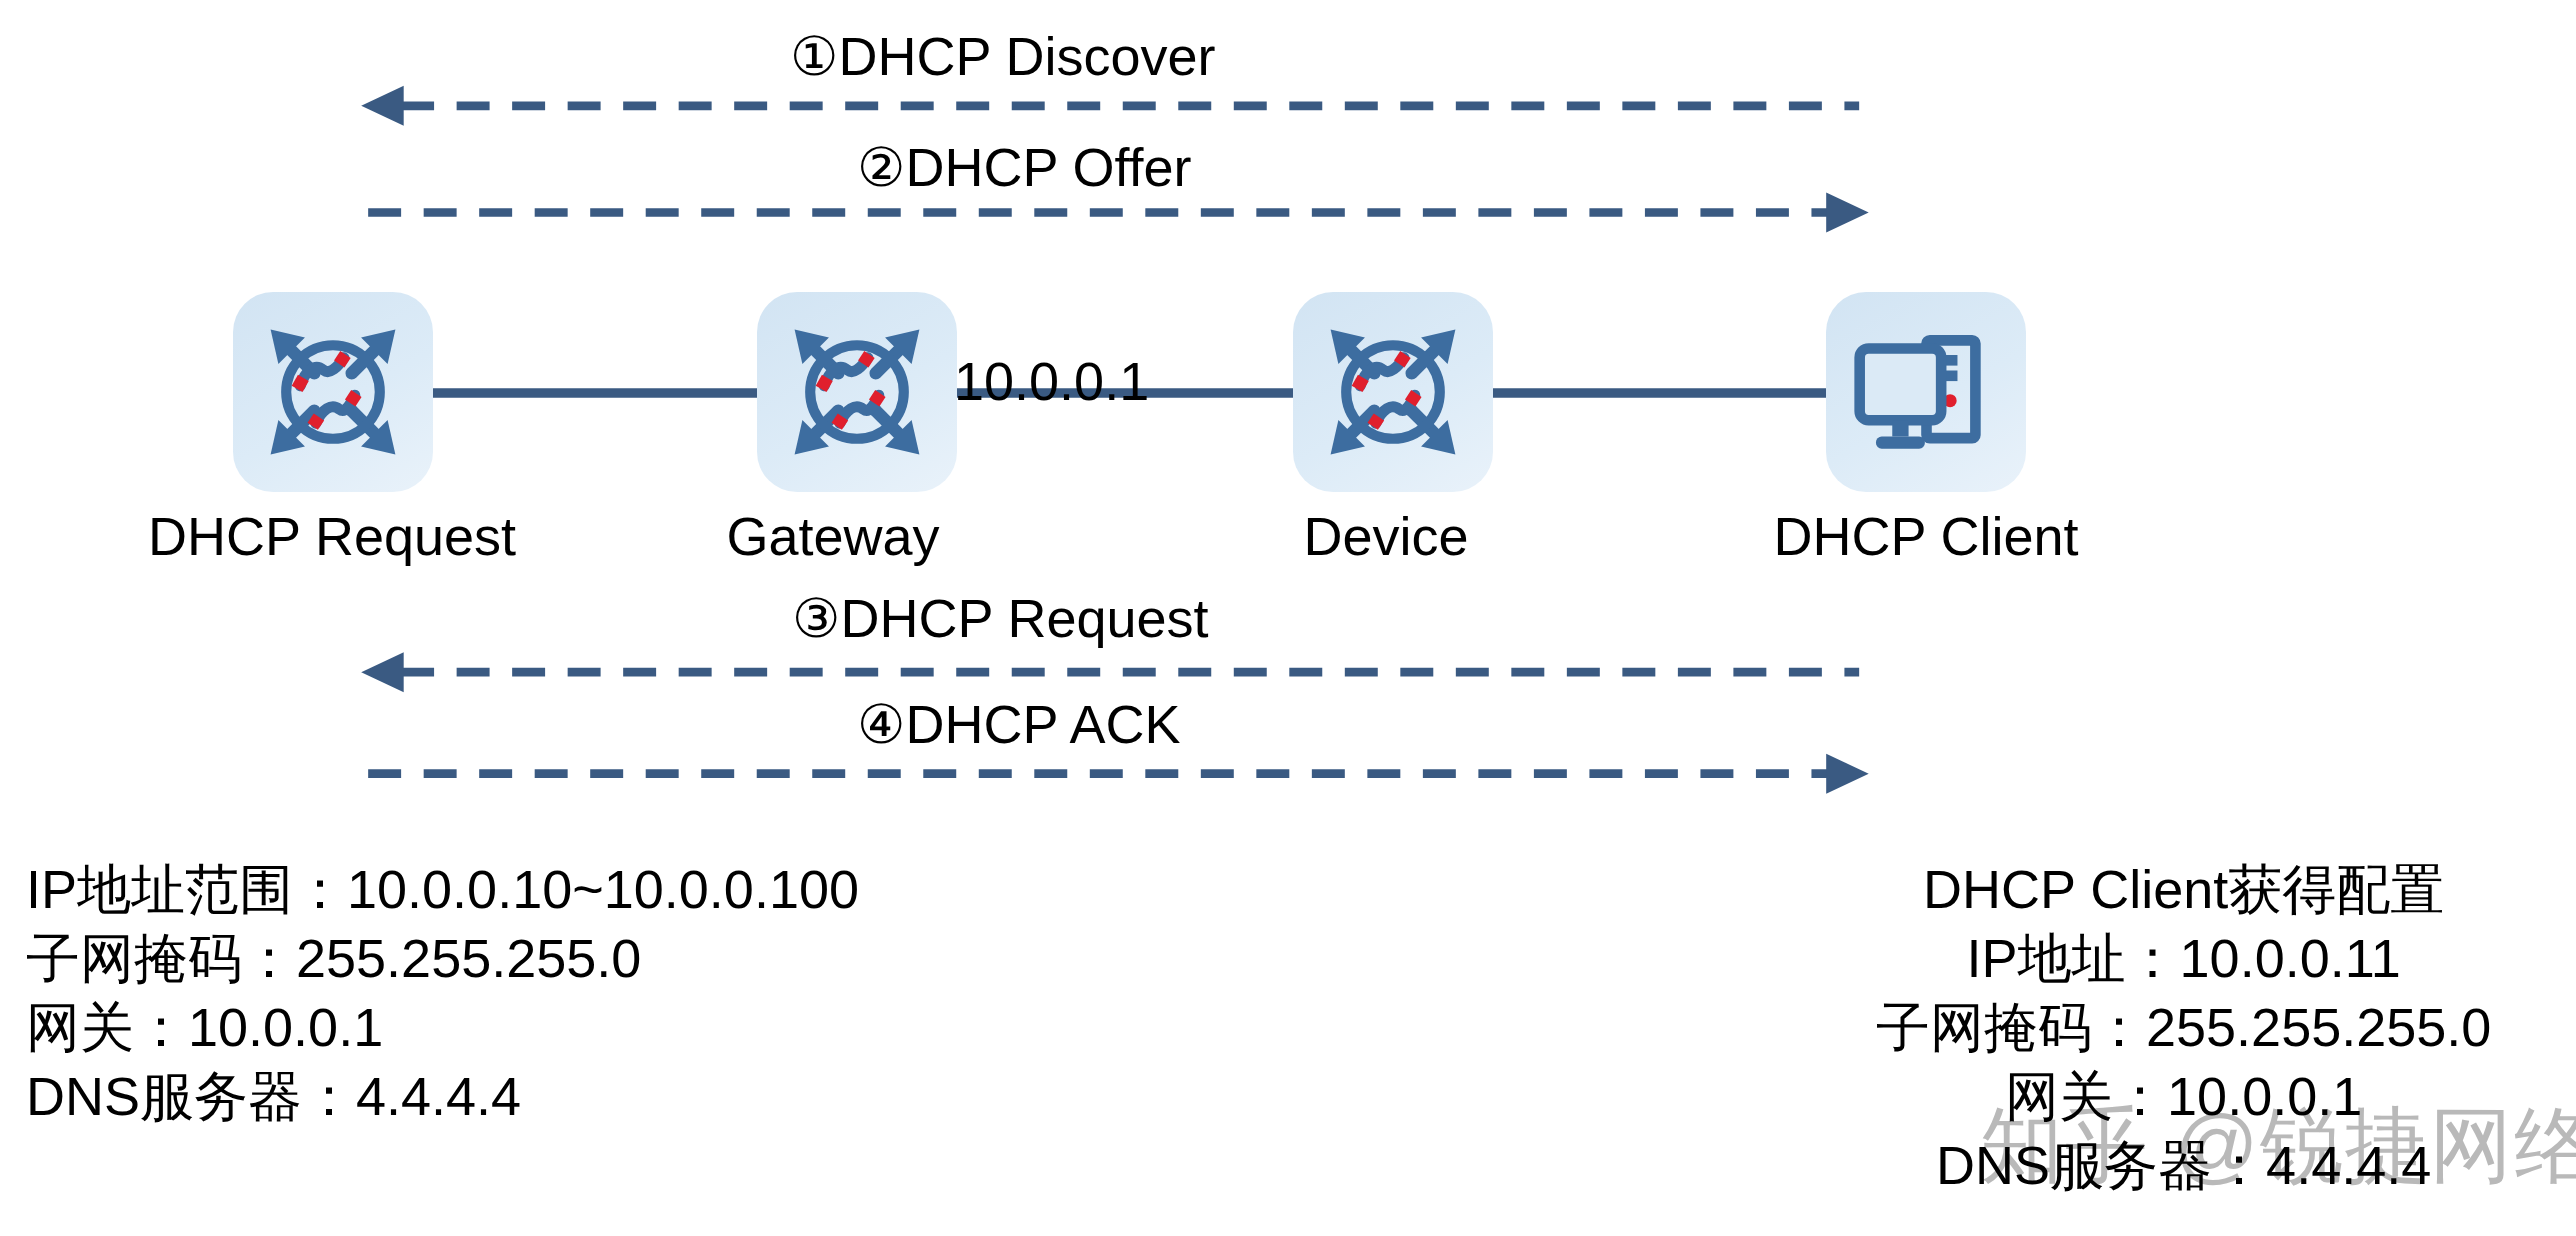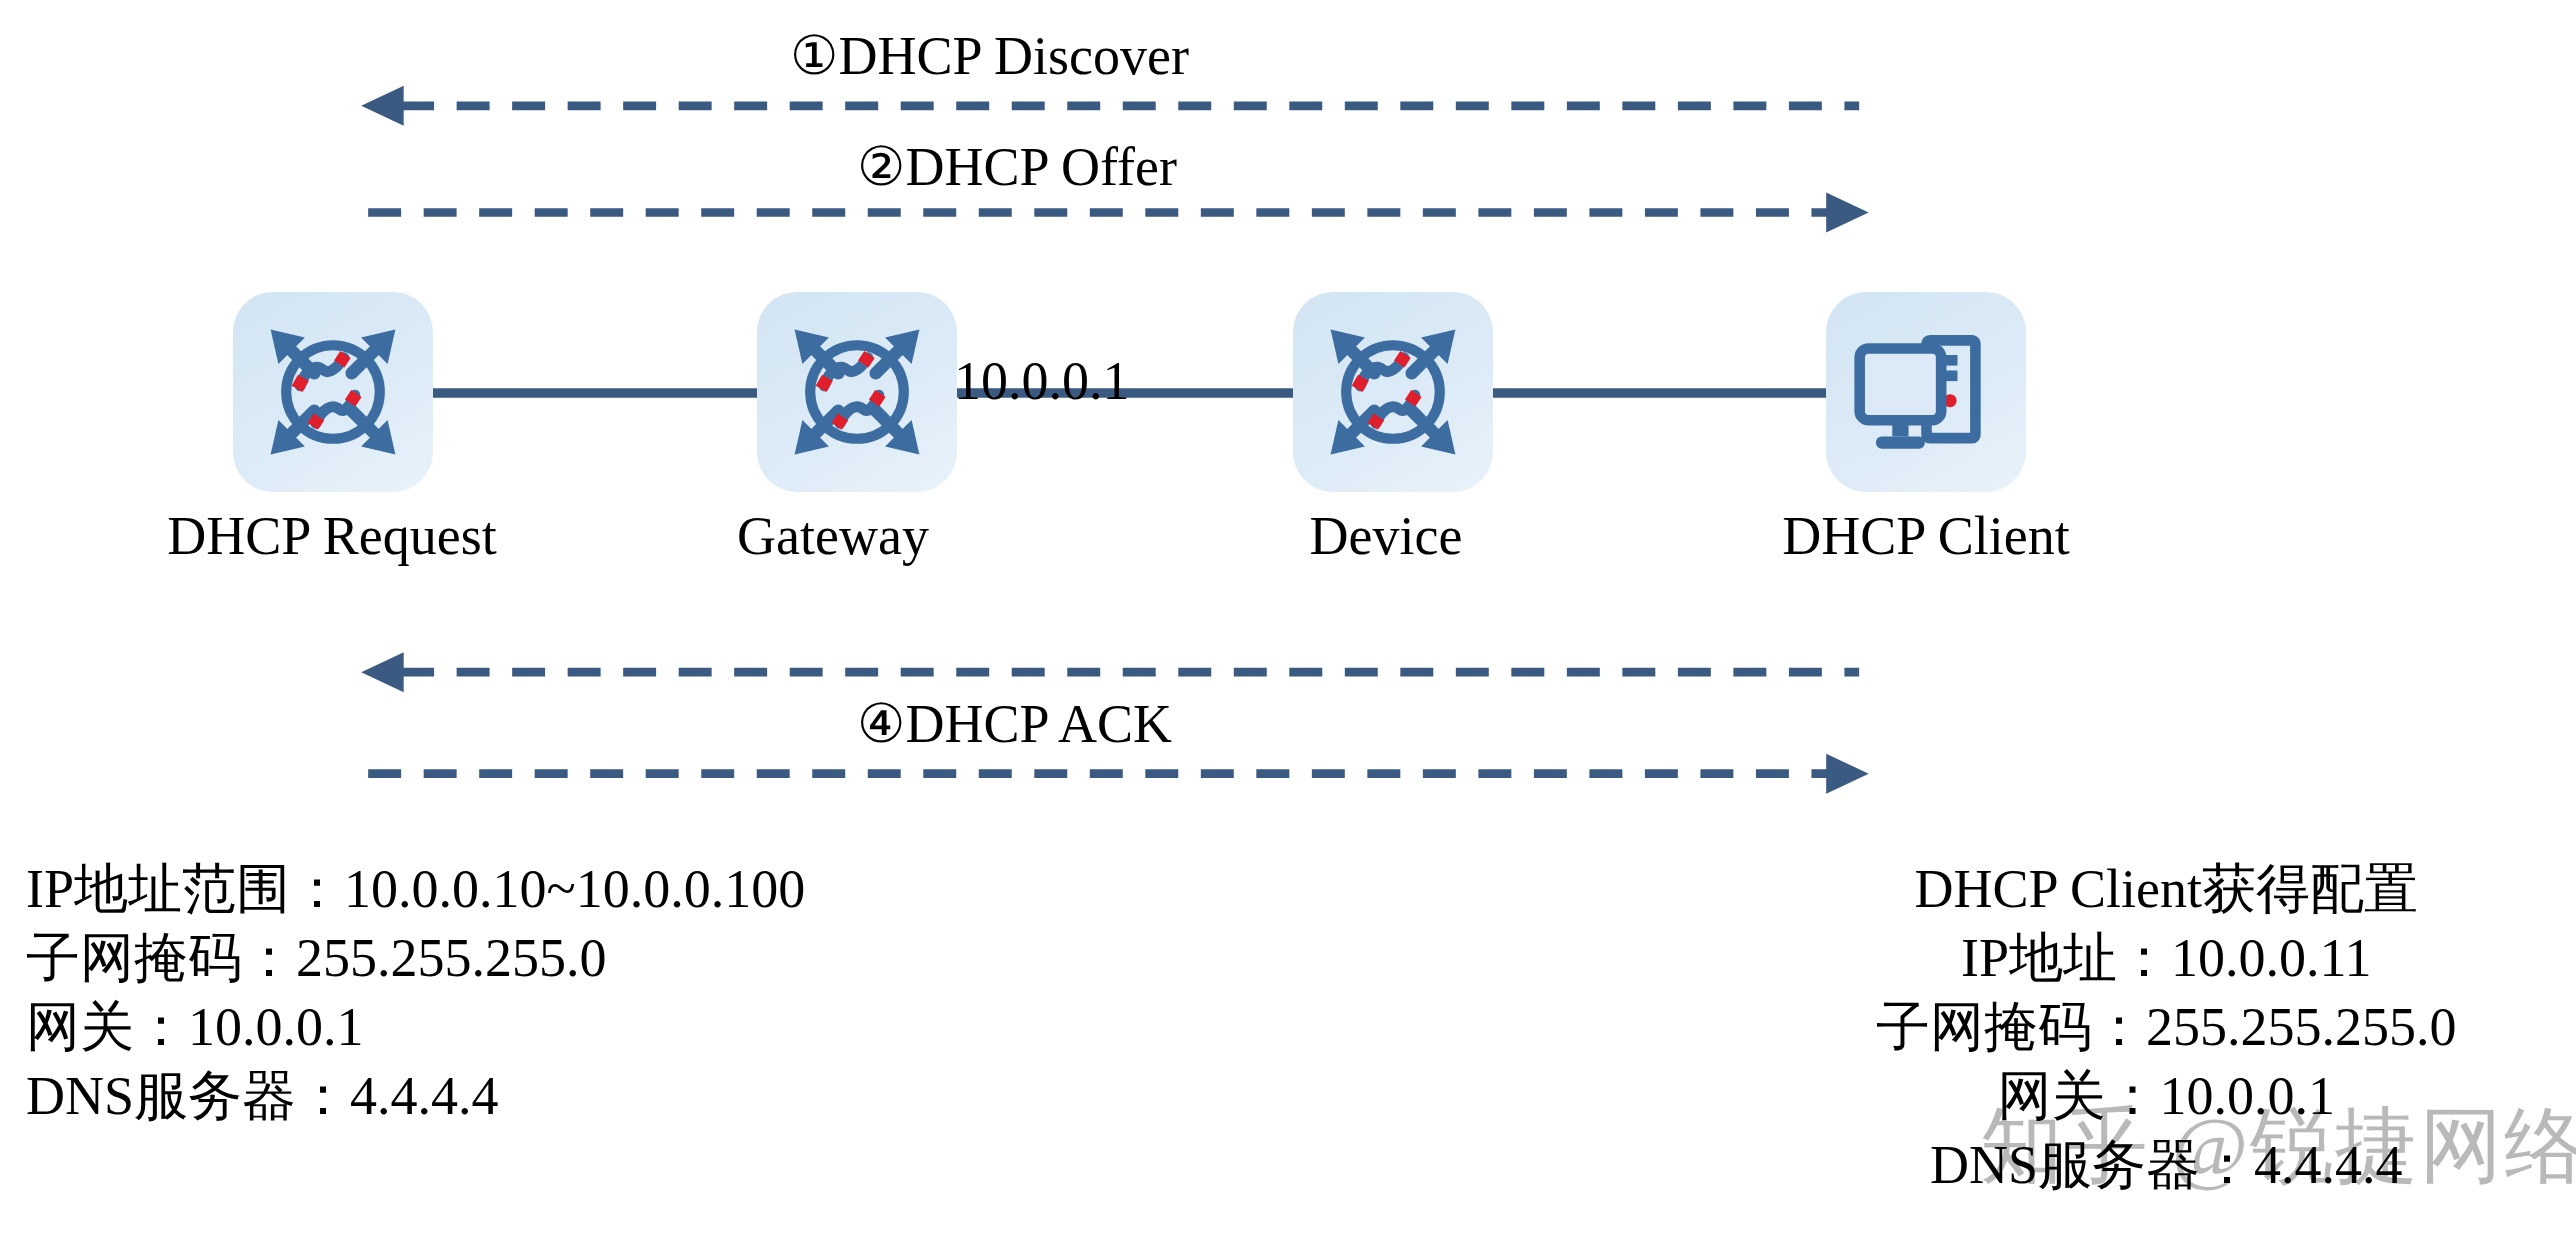--- a/index.html
+++ b/index.html
@@ -9,21 +9,21 @@
     --icon-bg:#dbeaf6;
     --watermark:#b9b9b9;
     --text:#000000;
   }
   html,body{margin:0;padding:0;background:#ffffff;}
   .canvas{
     position:relative;
     width:2576px;height:1236px;
     background:#ffffff;
     overflow:hidden;
-    font-family:Liberation Serif, serif;
+    font-family:Liberation Sans, sans-serif;
     color:var(--text);
   }
   .overlay{position:absolute;left:0;top:0;width:2576px;height:1236px;z-index:1;}
   .dash{stroke:var(--line-color);stroke-width:10;stroke-dasharray:38 26;fill:none;}
   .solid{stroke:var(--line-color);stroke-width:11;stroke-linecap:round;fill:none;}
   .head{fill:var(--line-color);stroke:none;}
   .msg{
     position:absolute;z-index:2;
     font-size:54px;line-height:1.12;white-space:nowrap;
   }
@@ -71,20 +71,21 @@
 
     <line class="dash" x1="462" y1="775" x2="2143" y2="775"></line>
     <polygon class="head" points="416,775 465,752 465,798"></polygon>
 
     <line class="dash" x1="424" y1="892" x2="2106" y2="892"></line>
     <polygon class="head" points="2154,892 2105,869 2105,915"></polygon>
   </svg>
 
   <div class="msg" style="left:790px;top:26px">①DHCP Discover</div>
   <div class="msg" style="left:857px;top:137px">②DHCP Offer</div>
+  <div class="msg" style="left:792px;top:588px">③DHCP Request</div>
   <div class="msg" style="left:857px;top:694px">④DHCP ACK</div>
 
   <div class="node" style="left:233px">
     <svg viewBox="0 0 100 100" width="156" height="156" xmlns="http://www.w3.org/2000/svg">
       <g stroke="#3d6da0" stroke-width="8" stroke-linecap="round">
         <line x1="38" y1="38" x2="23" y2="23"></line>
           <line x1="62" y1="38" x2="77" y2="23"></line>
         <line x1="38" y1="62" x2="23" y2="77"></line>
           <line x1="62" y1="62" x2="77" y2="77"></line>
       </g>

